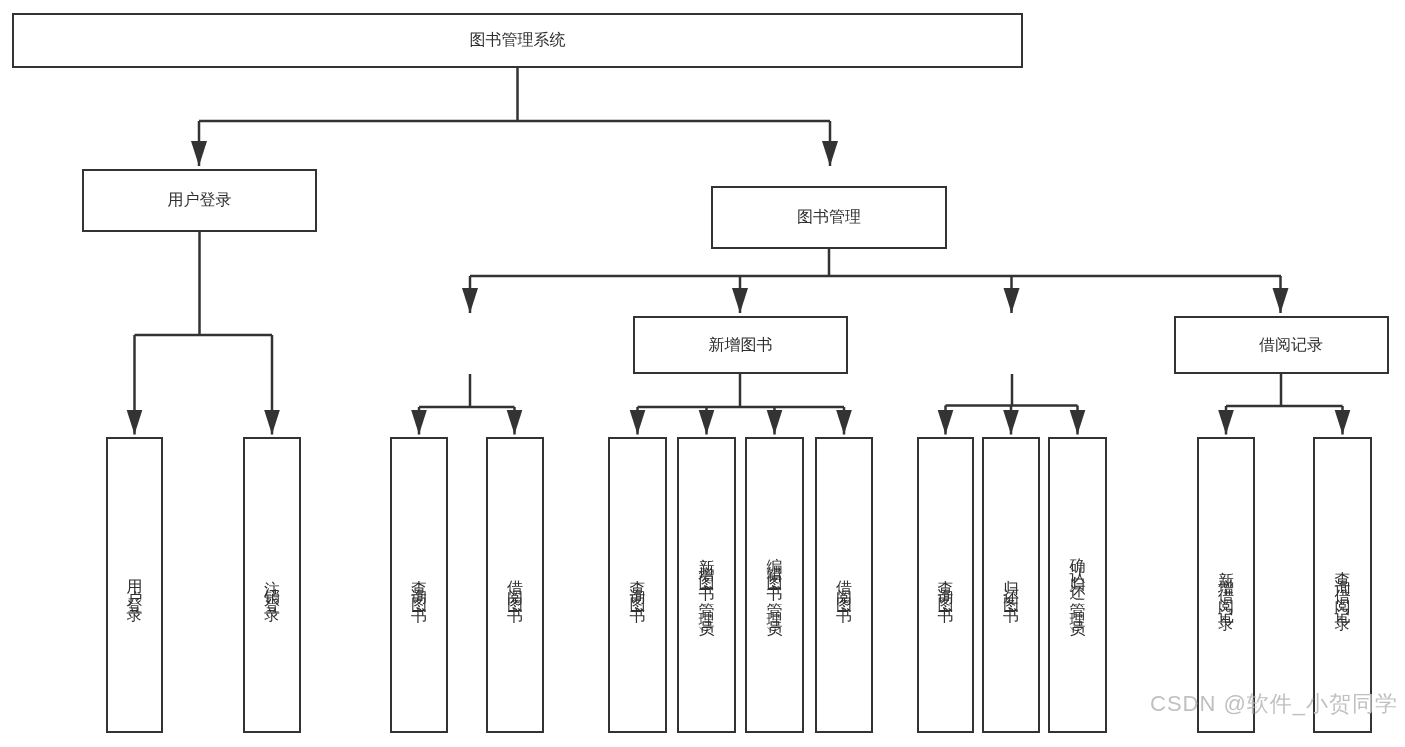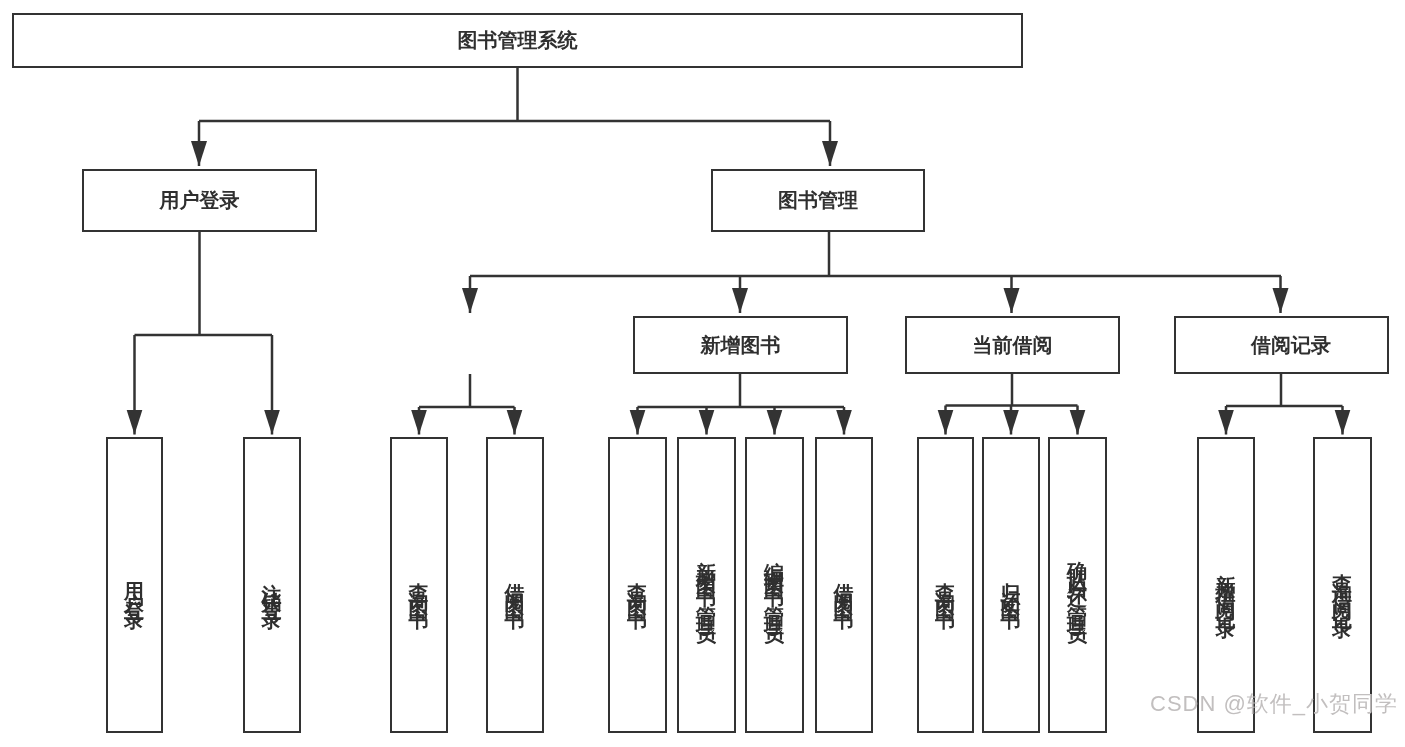--- a/index.html
+++ b/index.html
@@ -14,22 +14,21 @@
   .box{
     position:absolute;
     box-sizing:border-box;
     background:#ffffff;
     border:2.5px solid #333333;
     display:flex;
     align-items:center;
     justify-content:center;
     z-index:2;
     color:#2f2f2f;
-    font-size:20px;
-    font-weight:bold;
+    font-size:16px;
   }
   .box .label{white-space:nowrap;}
   .leaf .label{
     writing-mode:vertical-rl;
     text-orientation:mixed;
     letter-spacing:9px;
     white-space:normal;
     line-height:1;
   }
   .watermark{
@@ -90,29 +89,26 @@
     </g>
   </svg>
 
   <div class="box" style="left:12px;top:13px;width:1011px;height:55px;">
     <span class="label">图书管理系统</span>
   </div>
 
   <div class="box" style="left:82px;top:169px;width:235px;height:63px;">
     <span class="label">用户登录</span>
   </div>
-  <div class="box" style="left:711px;top:169px;width:214px;height:63px;">
+  <div class="box" style="left:711px;top:186px;width:236px;height:63px;">
     <span class="label">图书管理</span>
   </div>
 
   <div class="box" style="left:633px;top:316px;width:215px;height:58px;">
     <span class="label">新增图书</span>
-  </div>
-  <div class="box" style="left:905px;top:316px;width:215px;height:58px;">
-    <span class="label">当前借阅</span>
   </div>
   <div class="box" style="left:1174px;top:316px;width:215px;height:58px;padding-left:19px;">
     <span class="label">借阅记录</span>
   </div>
 
   <div class="box leaf" style="left:106px;top:437px;width:57px;height:296px;">
     <span class="label">用户登录</span>
   </div>
   <div class="box leaf" style="left:243px;top:437px;width:58px;height:296px;">
     <span class="label">注销登录</span>

